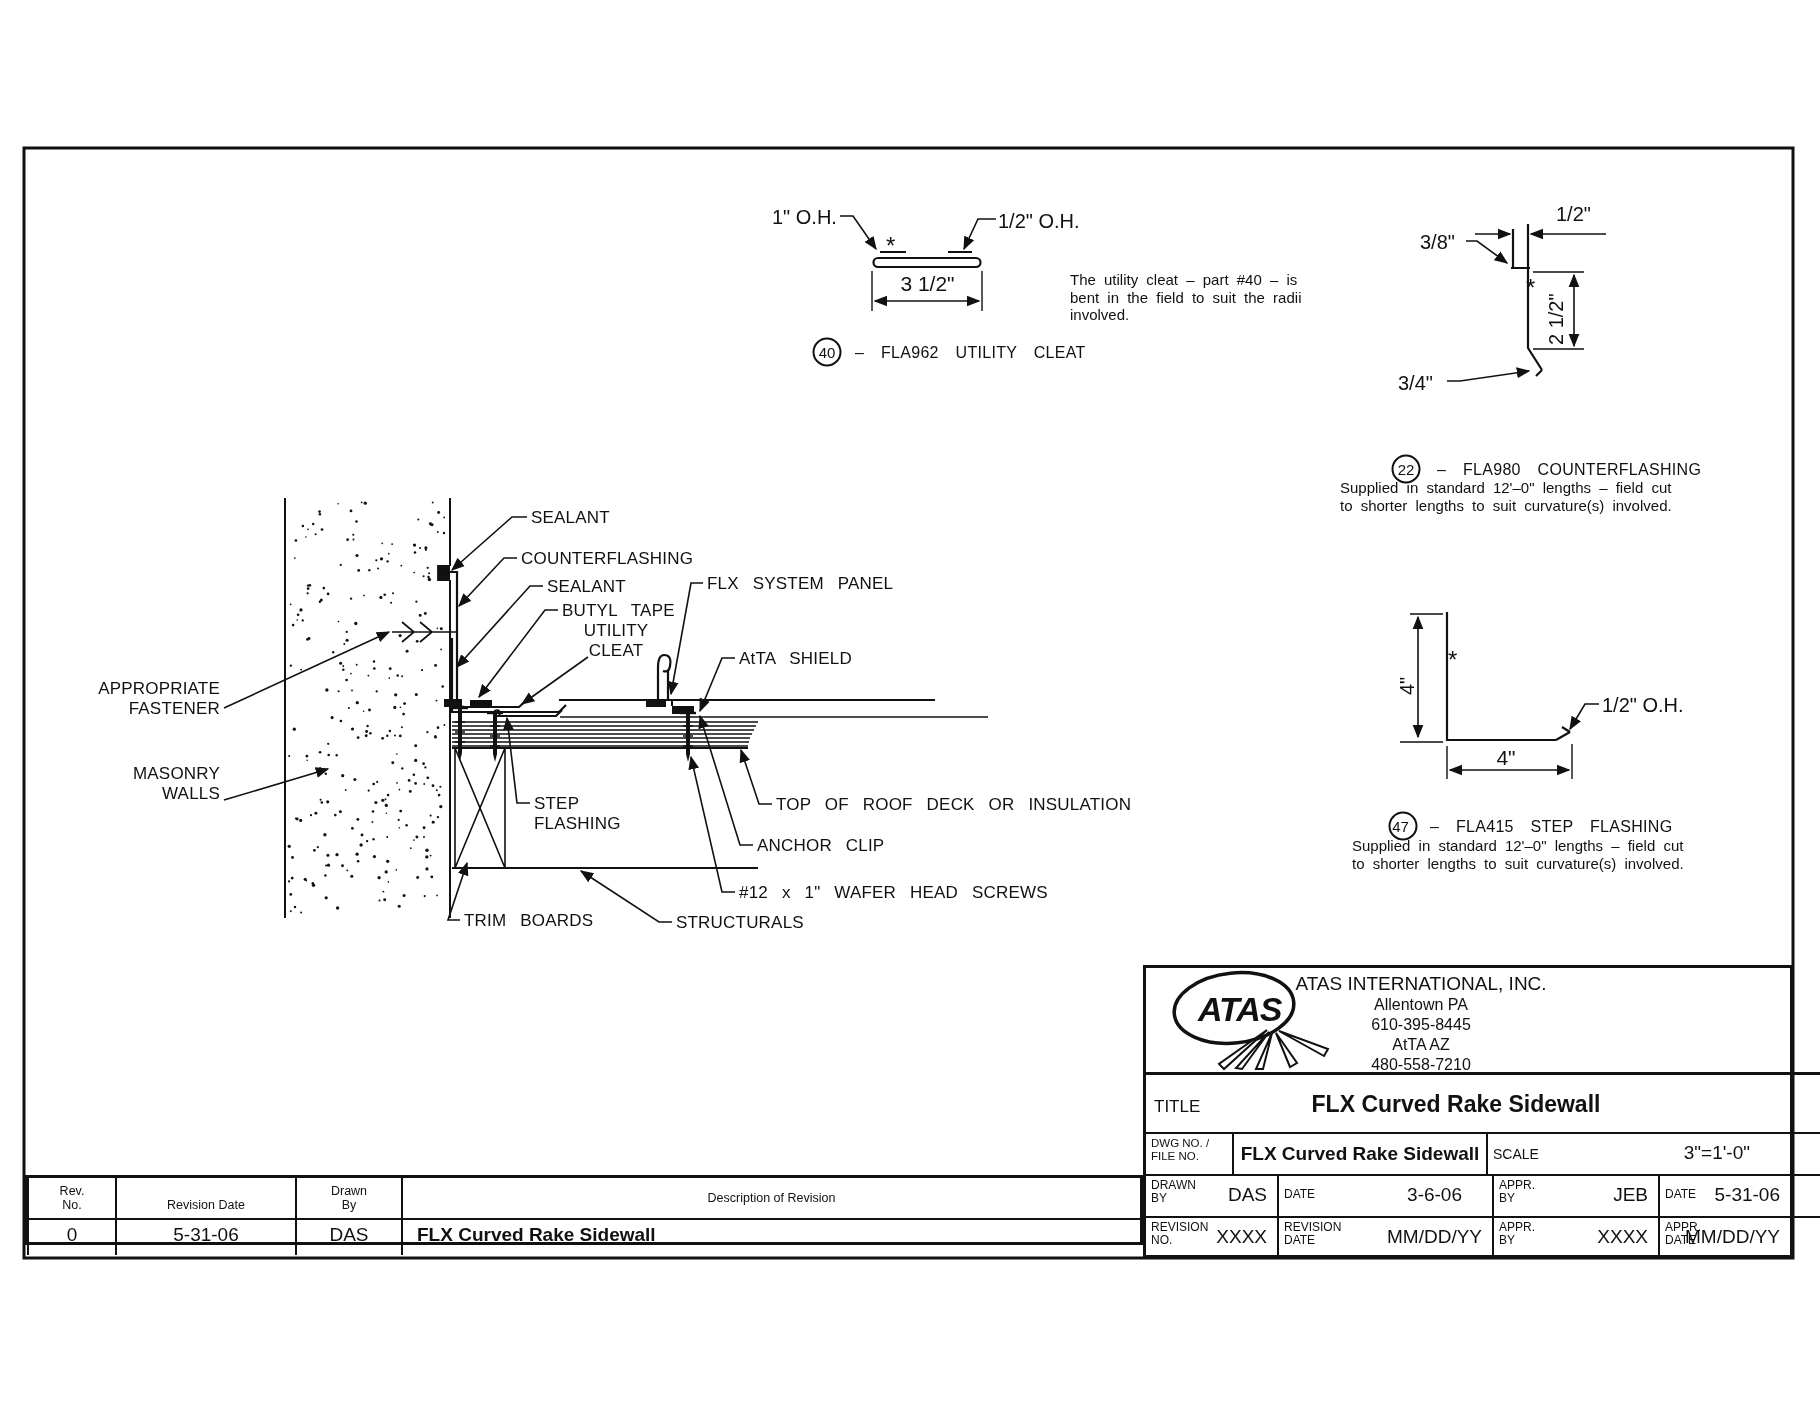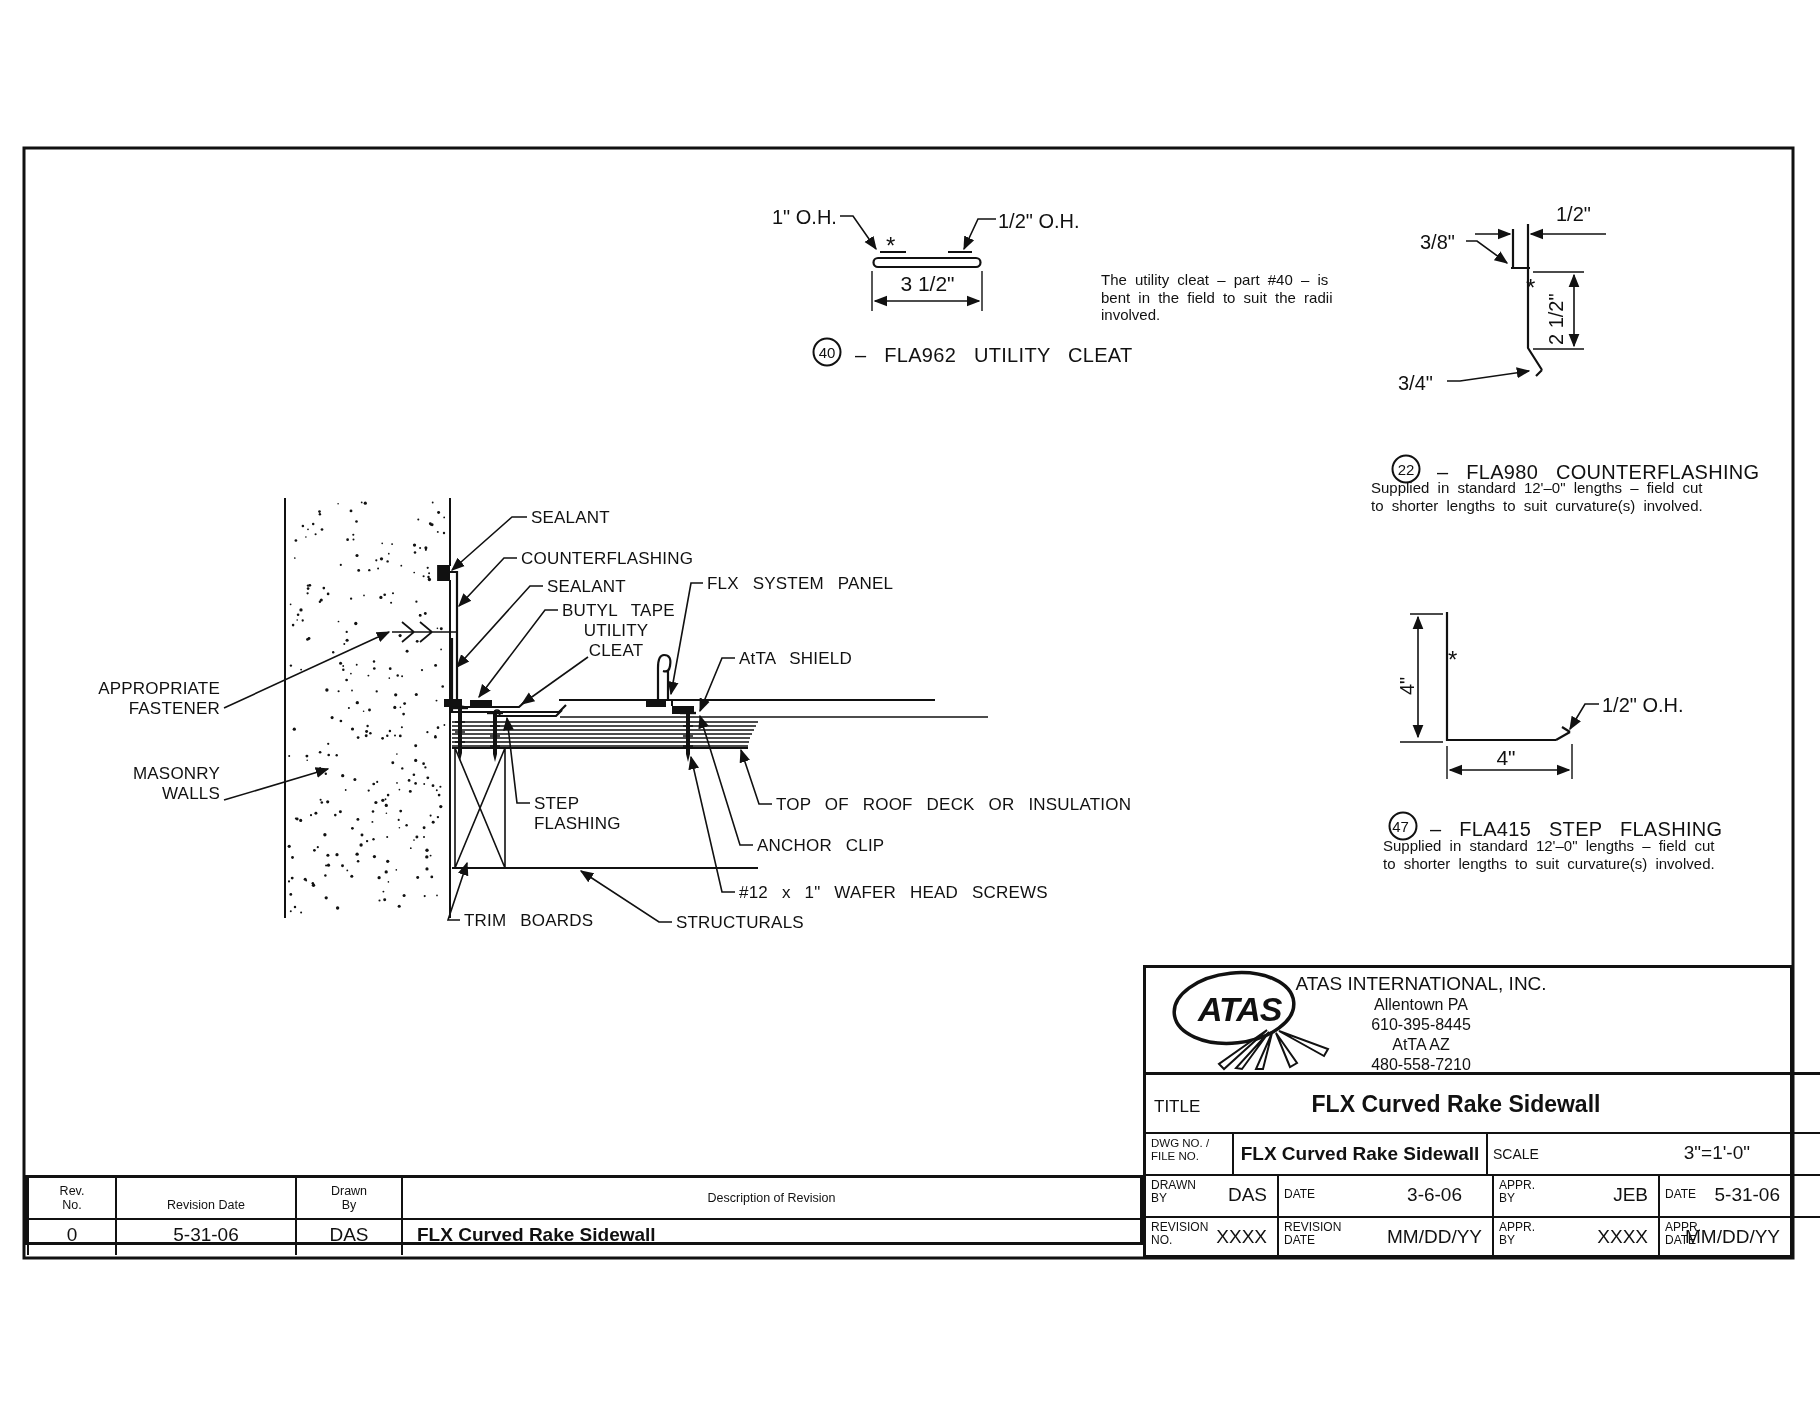--- a/index.html
+++ b/index.html
@@ -3,22 +3,22 @@
 <meta charset="utf-8">
 <style>
   html,body{margin:0;padding:0;background:#fff;}
   .sheet{position:relative;width:1820px;height:1406px;background:#fff;overflow:hidden;
          font-family:"Liberation Sans",sans-serif;color:#111;}
   svg.lines{position:absolute;left:0;top:0;}
   .t{position:absolute;white-space:nowrap;color:#111;}
   .lab{font-size:17px;letter-spacing:.2px;word-spacing:9px;line-height:20px;}
   .dim{font-size:21px;}
   .dimsm{font-size:20px;}
-  .note{font-size:15px;word-spacing:4px;line-height:17.5px;margin-left:31px;}
-  .callout{font-size:20px;word-spacing:12px;letter-spacing:.3px;}
+  .note{font-size:15px;word-spacing:4px;line-height:17.5px;}
+  .callout{font-size:16px;word-spacing:12px;letter-spacing:.3px;}
   .cnum{font-size:15px;text-align:center;}
   .star{font-size:24px;line-height:20px;}
   .rot{transform:rotate(-90deg);transform-origin:0 0;}
   .ctr{text-align:center;}
   .rgt{text-align:right;}
 
   
   .tb{position:absolute;left:1143px;top:965px;width:650px;height:293px;
       border:3px solid #111;box-sizing:border-box;}
   .tb .row{position:absolute;left:0;width:696px;box-sizing:border-box;}

